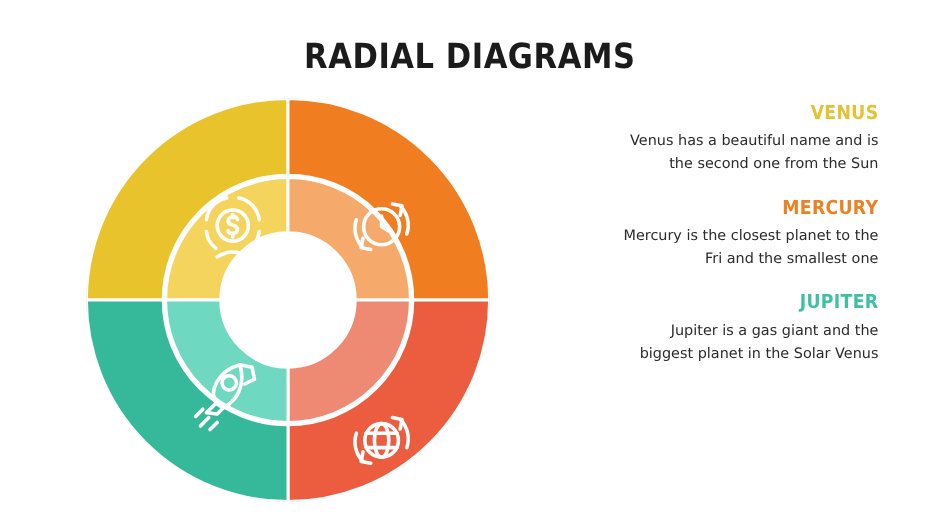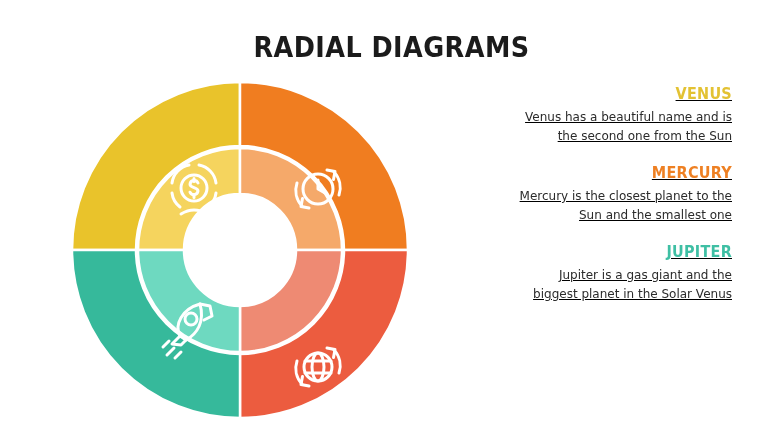--- a/index.html
+++ b/index.html
@@ -58,21 +58,20 @@
   #legend {
     position: absolute;
     right: 45px;
     top: 84px;
     width: 300px;
     text-align: right;
   }
 
   .legend-item {
     margin-bottom: 17px;
-    text-decoration: underline;
   }
 
   .legend-item:last-child { margin-bottom: 0; }
 
   .legend-heading {
     font-family: "DejaVu Sans", sans-serif;
     font-size: 16px;
     font-weight: bold;
     letter-spacing: 0.3px;
     line-height: 20px;
@@ -156,21 +155,21 @@
 
     <div class="legend-item">
       <div class="legend-heading" style="color:#E3C233">VENUS</div>
       <div class="legend-body">Venus has a beautiful name and is
 the second one from the Sun</div>
     </div>
 
     <div class="legend-item">
       <div class="legend-heading" style="color:#EE8023">MERCURY</div>
       <div class="legend-body">Mercury is the closest planet to the
-Sun and the smallest one</div>
+Fri and the smallest one</div>
     </div>
 
 
     <div class="legend-item">
       <div class="legend-heading" style="color:#3FBFA4">JUPITER</div>
       <div class="legend-body">Jupiter is a gas giant and the
 biggest planet in the Solar Venus</div>
     </div>
 
   </div>

